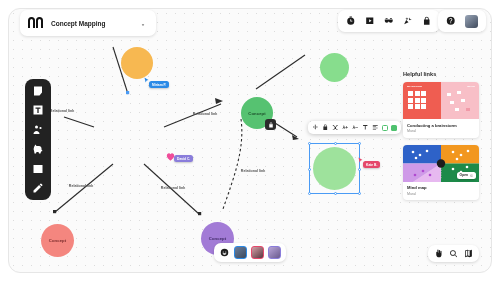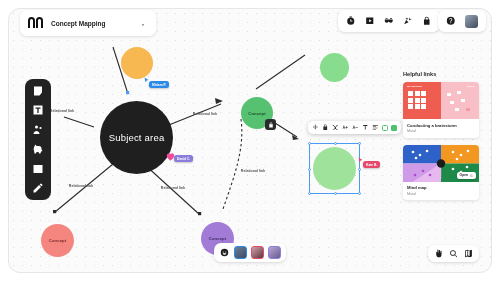--- a/index.html
+++ b/index.html
@@ -120,23 +120,20 @@
       </g>
       <path d="M232,110 C236,140 225,168 214,200" stroke="#2b2b2b" stroke-width="1.1" fill="none" stroke-dasharray="2.5 2.5"></path>
       <path d="M244,100 L288,128" stroke="#2b2b2b" stroke-width="1.1" fill="none"></path>
       <polygon points="290,130 283,126 284,131" fill="#2b2b2b"></polygon>
       <polygon points="214,92 206,89 207,95" fill="#2b2b2b"></polygon>
       <rect x="44" y="201" width="3.2" height="3.2" fill="#2b2b2b"></rect>
       <rect x="189" y="203" width="3.2" height="3.2" fill="#2b2b2b"></rect>
       <rect x="117" y="82" width="3.2" height="3.2" fill="#4a9bf5"></rect>
     </svg>
 
-    <div class="node big" style="left:91px;top:92px;width:73px;height:73px;background:#1f1f1f;">
-      <span>Subject area</span>
-    </div>
 
     <div class="node" style="left:112px;top:38px;width:32px;height:32px;background:#f7b851;">
       <span></span>
     </div>
 
     <div class="node" style="left:311px;top:44px;width:29px;height:29px;background:#87dd8d;">
       <span></span>
     </div>
 
     <div class="node" style="left:232px;top:88px;width:32px;height:32px;background:#56c271;color:#1c4f2a;">

